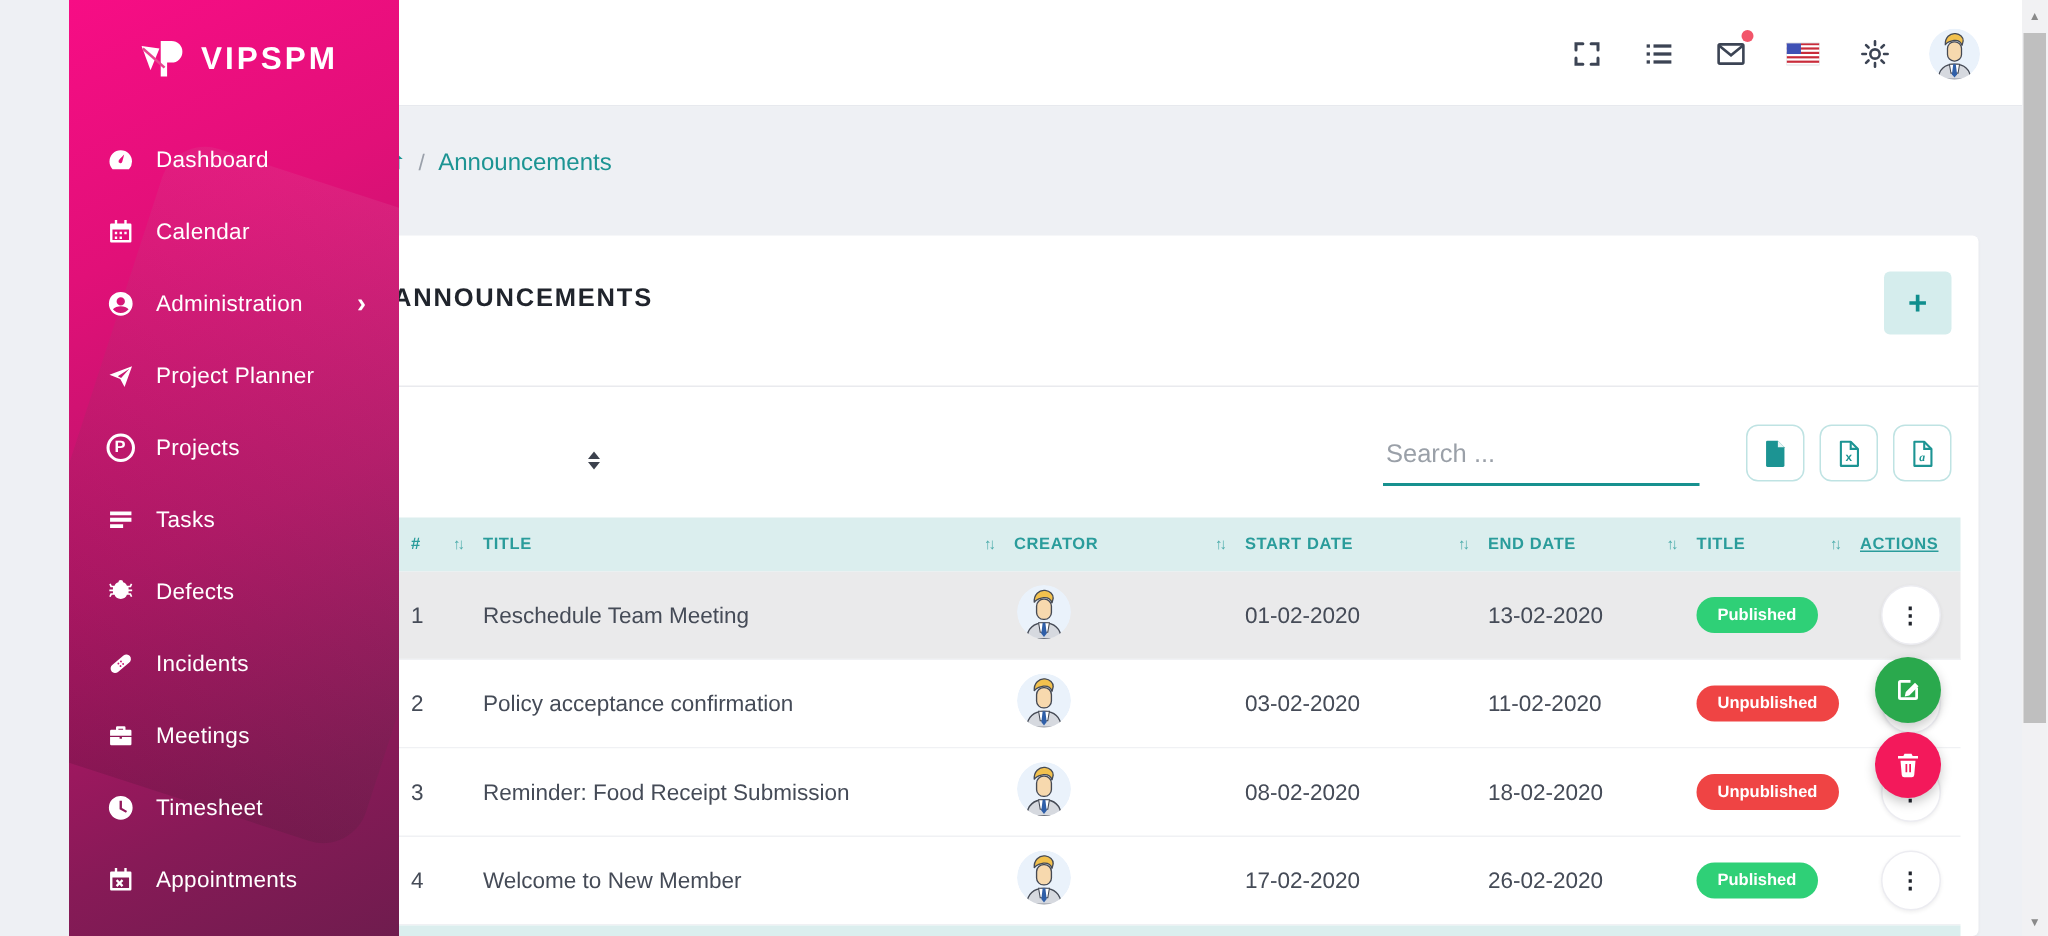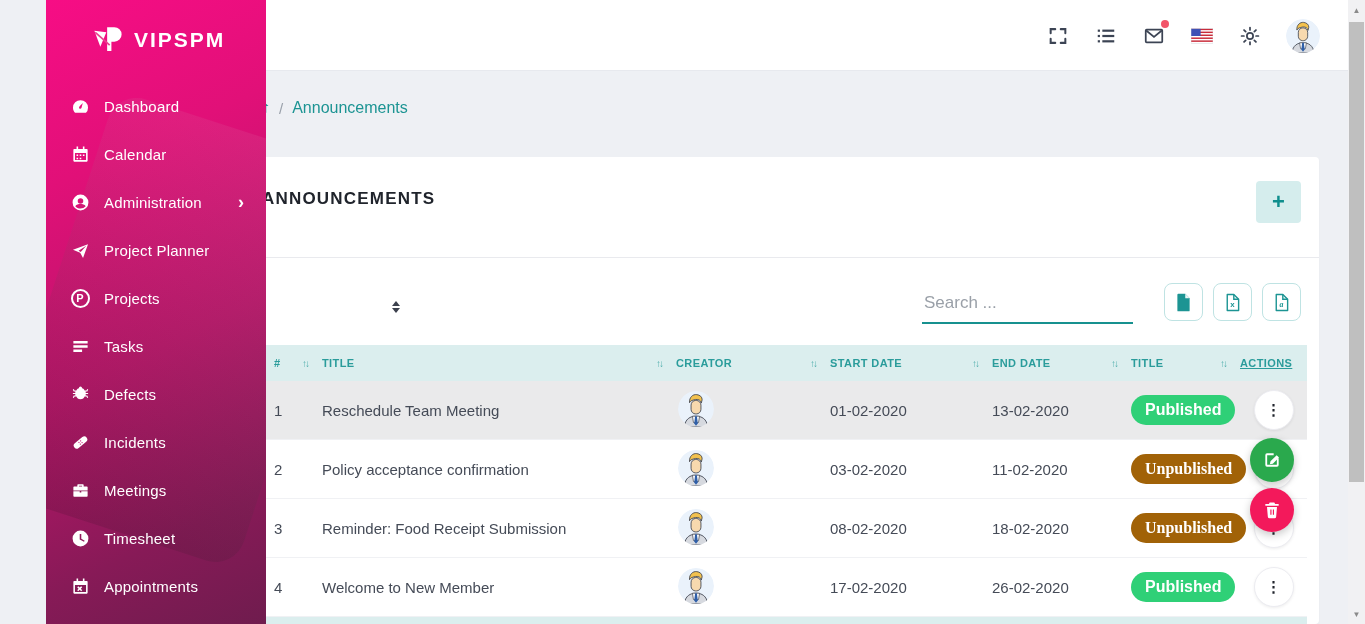--- a/index.html
+++ b/index.html
@@ -89,23 +89,23 @@
         color:#2a9c9b; font-size:11px; font-weight:700; letter-spacing:.4px; padding-right:14px; cursor:pointer; }
   .th:first-child { padding-left:13px; }
   .sort { font-size:10px; letter-spacing:-2px; opacity:.8; padding-left:6px; }
   .th-actions { justify-content:flex-start; cursor:default;text-decoration:underline; }
   .tr { height:59px; background:#fff; border-bottom:1px solid #f0f1f4; }
   .tr.hl { background:#eaeaeb; }
   .td { font-size:15px; color:#454b57; }
   .td-num { padding-left:13px; }
   .avatar { width:36px; height:36px; border-radius:50%; overflow:hidden; display:inline-block; margin-left:2px; }
   .avatar svg { width:36px; height:36px; }
-  .pill { display:inline-block; padding:6px 14px; border-radius:15px; color:#fff; font-size:16px; font-weight:700; }
+  .pill { display:inline-block; padding:6px 14px; border-radius:15px; color:#fff; font-size:11px; font-weight:700; }
   .pill-green { background:#2fd077; }
-  .pill-red { background:#a16207;font-family:Liberation Serif, serif; }
+  .pill-red { background:#ef4444; }
   .td-actions { display:flex; justify-content:center; }
   .dots-btn { width:40px; height:40px; border-radius:50%; background:#fff; border:1px solid #ececf1;
               box-shadow:0 1px 3px rgba(0,0,0,.07); color:#20242c; font-size:15px; font-weight:700;
               display:flex; align-items:center; justify-content:center; cursor:pointer; }
   .foot-strip { height:7px; background:#dbeeee; }
 
   
   .fab { position:absolute; width:44px; height:44px; border-radius:50%; border:none; cursor:pointer;
          display:flex; align-items:center; justify-content:center; z-index:6;
          box-shadow:0 3px 8px rgba(0,0,0,.22); }

